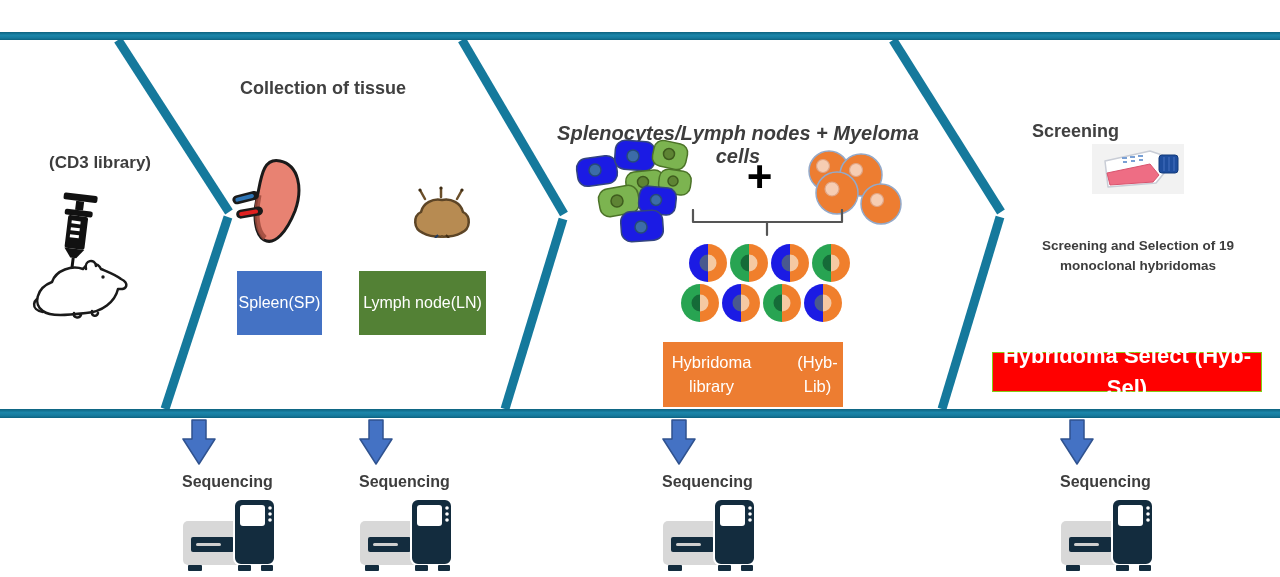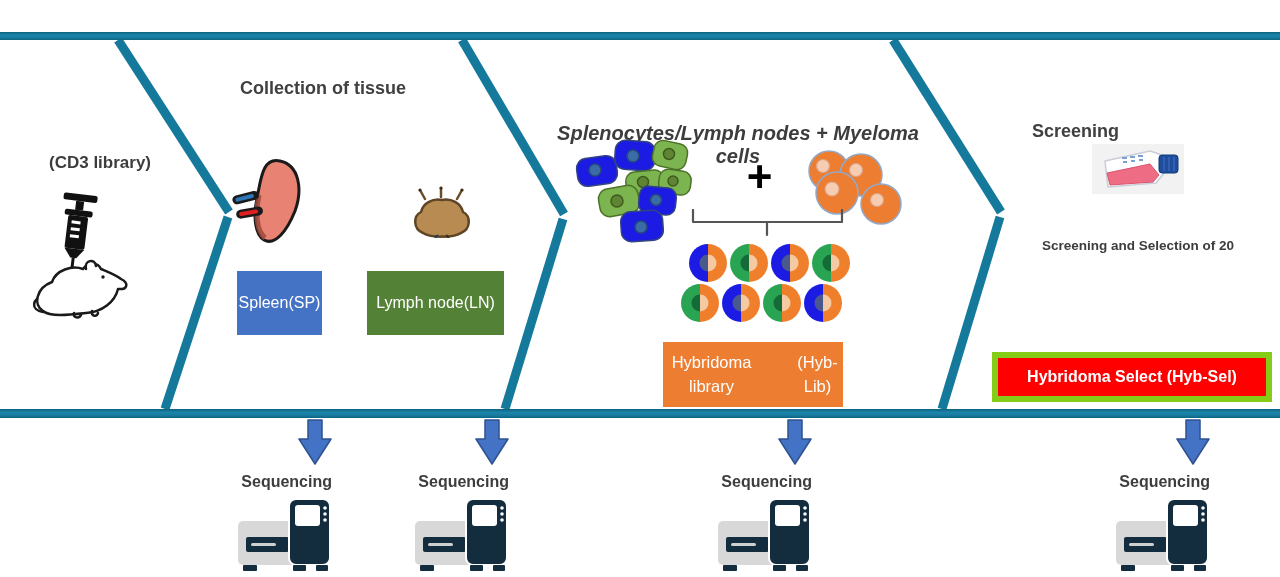--- a/index.html
+++ b/index.html
@@ -14,42 +14,42 @@
 
   .abs{position:absolute;}
   .stage-title{position:absolute;font-weight:bold;color:#404040;font-size:18px;
                text-align:left;z-index:3;}
   .small-bold{position:absolute;font-weight:bold;color:#3d3d3d;text-align:center;z-index:3;}
 
   .label-box{position:absolute;display:flex;flex-direction:row;align-items:center;
              justify-content:center;color:#ffffff;text-align:center;z-index:3;
              font-size:16px;line-height:1.45;}
   .box-spleen{left:237px;top:271px;width:85px;height:64px;background:var(--spleen-blue,#4472c4);}
-  .box-lymph{left:367px;top:271px;width:137px;height:64px;background:var(--lymph-green,#538135);text-align:center;}
+  .box-lymph{left:359px;top:271px;width:127px;height:64px;background:var(--lymph-green,#538135);text-align:center;}
   .box-library{left:663px;top:342px;width:180px;height:65px;background:var(--library-orange,#ed7d31);font-size:16.5px;gap:32px;}
   .box-select{left:992px;top:352px;width:268px;height:38px;background:var(--select-red,#ff0000);
-              border:6px solid #84cc16;font-weight:bold;font-size:16px;}
+              border:1px solid #84cc16;font-weight:bold;font-size:22px;}
 
   .plus-sign{position:absolute;left:732px;top:152px;width:55px;text-align:center;
              font-size:44px;font-weight:bold;color:#000;z-index:3;}
 
   .hyb-grid{position:absolute;left:681px;top:244px;z-index:3;}
   .hyb-row{display:flex;gap:3px;}
   .hyb-row1{margin-left:8px;}
   .hyb-row2{margin-top:2px;}
   .hyb-cell{width:38px;height:38px;border-radius:50%;position:relative;}
   .hyb-cell.blue{background:linear-gradient(90deg,#1b1be4 50%,#f07f2c 50%);}
   .hyb-cell.green{background:linear-gradient(90deg,#28a452 50%,#f07f2c 50%);}
   .hyb-nuc{position:absolute;left:50%;top:50%;transform:translate(-50%,-50%);
            width:17px;height:17px;border-radius:50%;}
   .hyb-cell.blue .hyb-nuc{background:linear-gradient(90deg,#49598e 50%,#f5c9a2 50%);}
   .hyb-cell.green .hyb-nuc{background:linear-gradient(90deg,#156b38 50%,#f5c9a2 50%);}
 
   .seq-col{position:absolute;top:419px;width:150px;display:flex;flex-direction:column;
-           align-items:flex-end;z-index:3;}
+           align-items:flex-start;z-index:3;}
   .seq-label{margin-top:7px;font-size:16px;font-weight:bold;color:#3d3d3d;}
   .seq-machine{margin-top:3px;}
 </style>
 </head>
 <body>
 
 <div id="canvas">
 
   <div class="bar bar-top"></div>
   <div class="bar bar-bottom"></div>
@@ -226,21 +226,22 @@
         <rect x="39" y="16" width="4" height="2"></rect>
         <rect x="47" y="15" width="4" height="2"></rect>
     </g>
     <rect x="67" y="11" width="19" height="18" rx="3" fill="#1f4e9e" stroke="#123a7a"></rect>
     <line x1="72" y1="13" x2="72" y2="27" stroke="#3a66b4" stroke-width="1.5"></line>
     <line x1="77" y1="13" x2="77" y2="27" stroke="#3a66b4" stroke-width="1.5"></line>
     <line x1="82" y1="13" x2="82" y2="27" stroke="#3a66b4" stroke-width="1.5"></line>
   </svg>
 
   <div class="small-bold" style="left:1008px;top:236px;width:260px;font-size:13.5px;line-height:1.5;">
-    <div>Screening and Selection of 20</div>
+    <div>Screening and Selection of 19</div>
+    <div>monoclonal hybridomas</div>
   </div>
 
   <div class="label-box box-select">
     <div>Hybridoma Select (Hyb-Sel)</div>
   </div>
 
   <div class="seq-col" style="left:182px;">
     <svg width="34" height="47" viewBox="0 0 34 47">
       <polygon points="10,1 24,1 24,20 33,20 17,45 1,20 10,20" fill="#4472c4" stroke="#2f528f" stroke-width="1.5" stroke-linejoin="round"></polygon>
     </svg>

